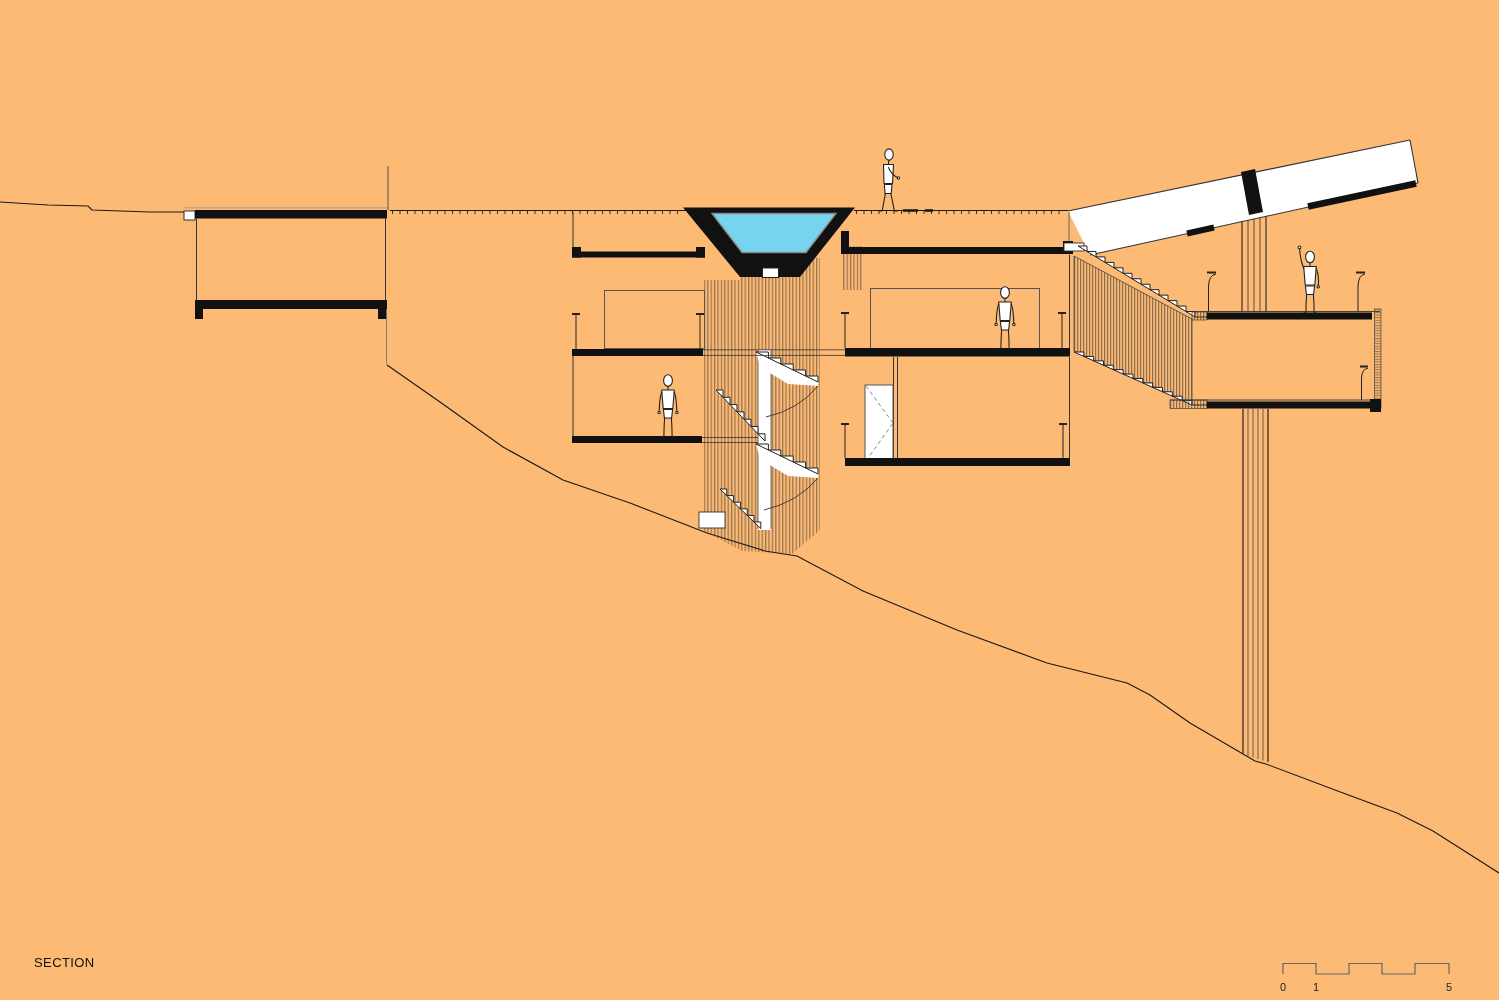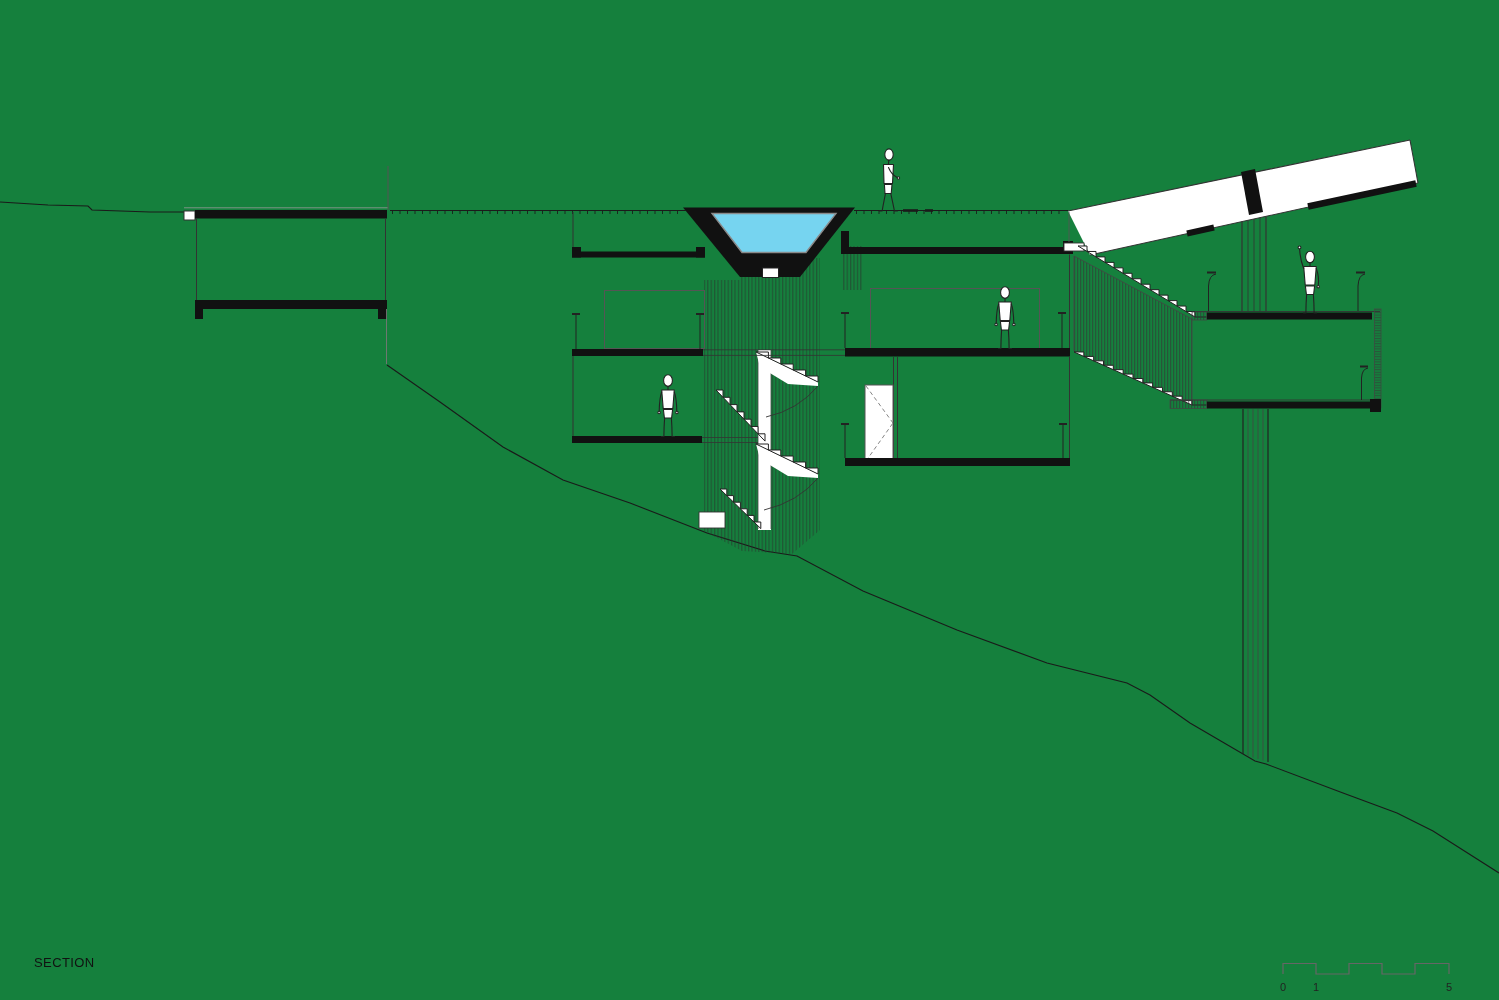--- a/index.html
+++ b/index.html
@@ -1,17 +1,17 @@
 <!DOCTYPE html>
 <html><head>
 <meta charset="utf-8">
 <style>
   html,body{margin:0;padding:0;background:#ffffff;}
   .sheet{
-    position:relative;width:1499px;height:1000px;background:#15803d;overflow:hidden;
+    position:relative;width:1499px;height:1000px;background:#fdba74;overflow:hidden;
     font-family:"Liberation Sans", sans-serif;
   }
   svg{display:block;}
   text{font-family:"Liberation Sans", sans-serif;}
   .title-text{font-size:13px;letter-spacing:.4px;fill:#111;font-weight:500;}
   .scale-num{font-size:11px;fill:#222;text-anchor:middle;}
 </style>
 </head>
 <body>
 

